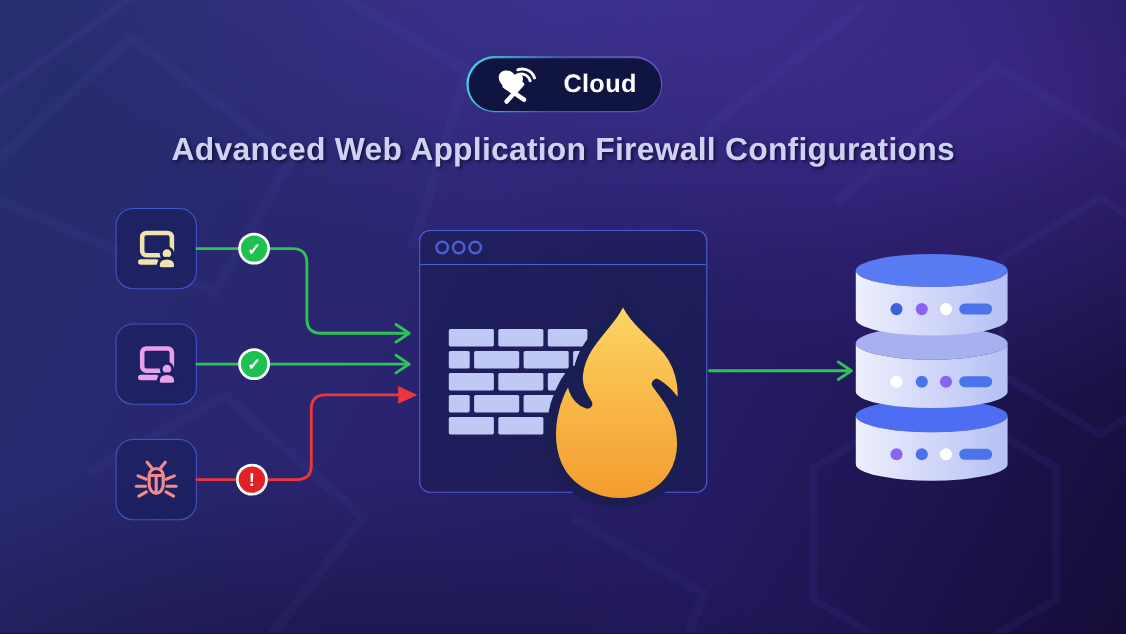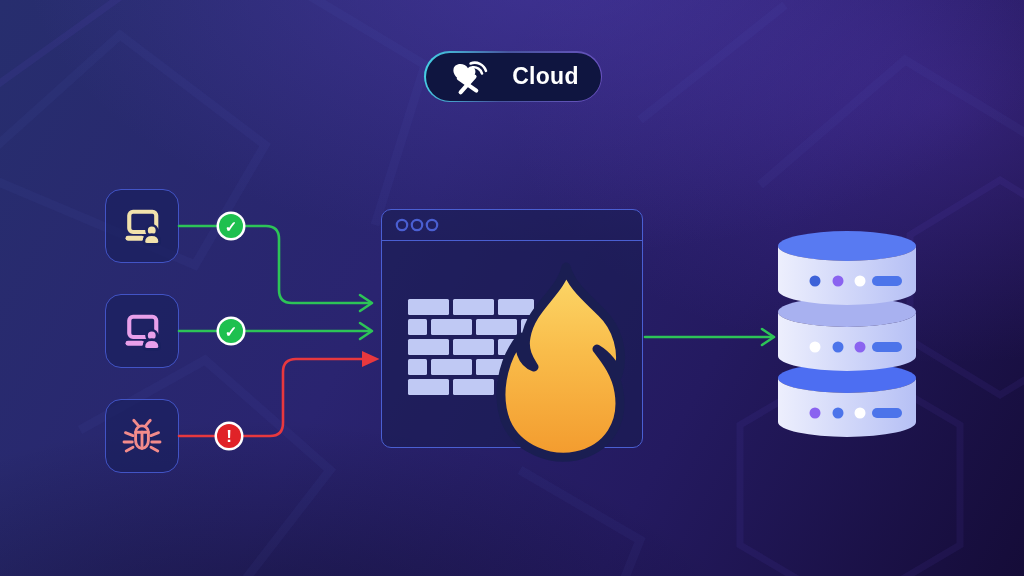--- a/index.html
+++ b/index.html
@@ -81,20 +81,21 @@
         <path fill="none" stroke="#ffffff" stroke-width="3" stroke-linecap="round" d="M27 4.5 A 13.5 13.5 0 0 1 44.5 13"></path>
         <g stroke="#ffffff" stroke-width="4.6" stroke-linecap="round">
           <path d="M13.5 21.5 L33.5 35.5"></path>
           <path d="M31.5 19.5 L15.5 37.5"></path>
         </g>
       </svg>
       <span class="logo-text">Cloud</span>
     </div>
   </div>
 
+  <h1 class="title">Advanced Web Application Firewall Configurations</h1>
 
   <div class="client-box box-1">
     <svg width="48" height="48" viewBox="0 0 64 64">
       <rect x="15" y="13" width="36" height="27" rx="5" fill="none" stroke-width="5.5" stroke="#f2e2ac"></rect>
       <rect x="10" y="45" width="25" height="6.5" rx="3.2" fill="#f2e2ac"></rect>
       <g stroke="#1a2160" stroke-width="3.5">
         <circle cx="45" cy="38" r="7" fill="#f2e2ac"></circle>
         <path d="M34.5 53 C 34.5 46.5, 39 43.5, 45 43.5 C 51 43.5, 55.5 46.5, 55.5 53 C 55.5 55.5, 53.5 56.5, 51 56.5 L 39 56.5 C 36.5 56.5, 34.5 55.5, 34.5 53 Z" fill="#f2e2ac"></path>
       </g>
     </svg>

